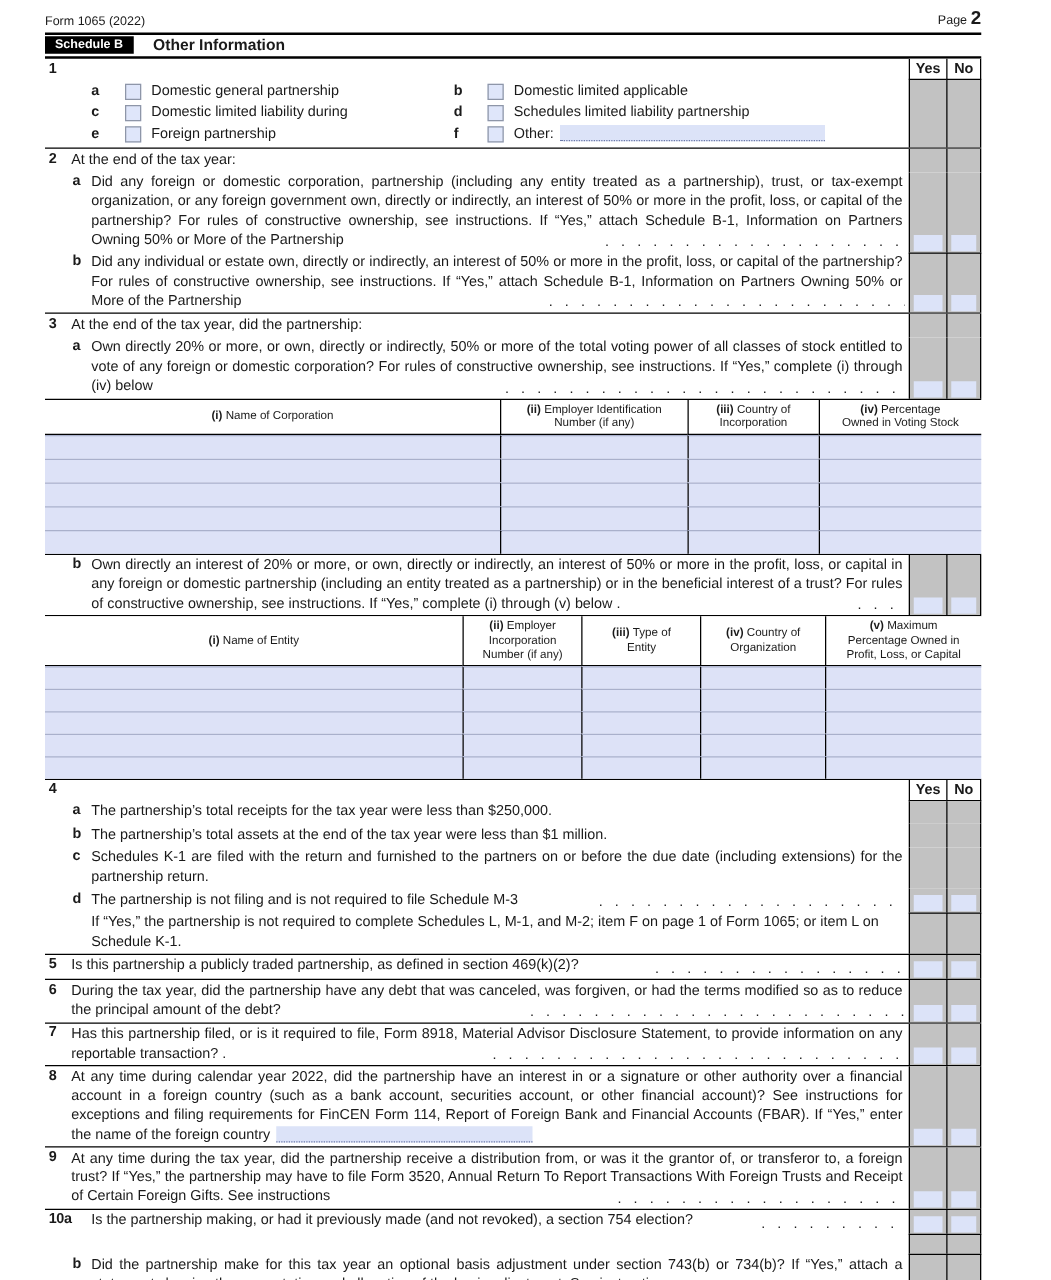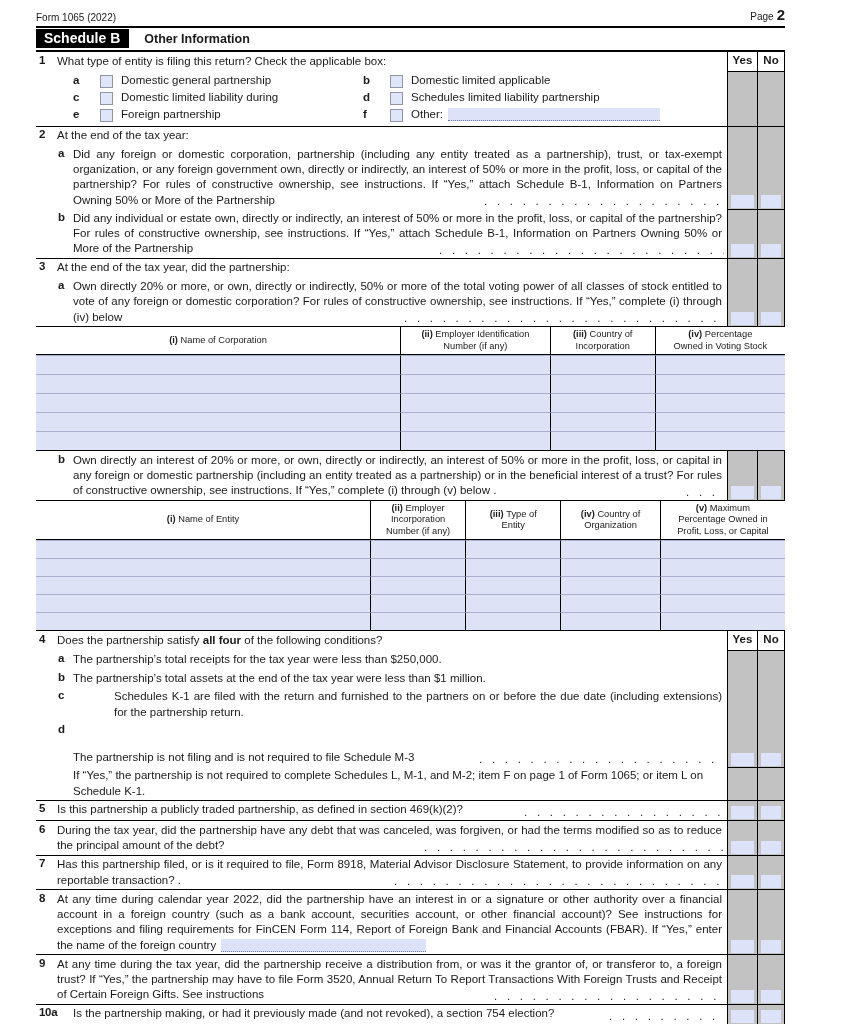--- a/index.html
+++ b/index.html
@@ -3,21 +3,21 @@
 <meta charset="utf-8">
 <style>
   html,body{margin:0;padding:0;background:#ffffff;}
   .page{width:841px;height:1024px;background:#fff;font-family:"Liberation Sans",sans-serif;color:#1a1a1a;position:relative;overflow:hidden;}
   .inner{padding:4px 56px 0 36px;}
   
   .phead{display:flex;justify-content:space-between;align-items:flex-end;font-size:10px;padding:2px 0 3px 0;}
   .pagenum{font-size:15px;font-weight:bold;margin-left:3px;}
   
   .schedhead{border-top:2.5px solid #000;border-bottom:2px solid #000;padding:1px 0 2px 0;display:flex;align-items:center;}
-  .schedbox{background:#000;color:#fff;font-weight:bold;font-size:14px;padding:1px 9px 2px 8px;}
+  .schedbox{background:#000;color:#fff;font-weight:bold;font-size:10px;padding:1px 9px 2px 8px;}
   .schedtitle{font-weight:bold;font-size:12.5px;margin-left:15px;}
   
   #body{border-bottom:2.5px solid #000;}
   .qrow{display:grid;grid-template-columns:21px 16px 1fr 30px 28px;position:relative;}
   .qrow.bt-full{border-top:1px solid #000;}
   .qrow.bt-ans .ans{border-top:1px solid #000;}
   .num{font-weight:bold;font-size:11.5px;padding:1.5px 0 0 3px;letter-spacing:-0.3px;}
   .letter{font-weight:bold;font-size:11.5px;padding:1.5px 0 0 1px;}
   .text{font-size:11.5px;line-height:15.4px;padding:1.5px 5px 1px 0;position:relative;}
   .text.justify{text-align:justify;}
@@ -51,21 +51,20 @@
         <span>Page</span><span class="pagenum">2</span>
       </span>
     </div>
     <div class="schedhead">
       <span class="schedbox">Schedule B</span>
       <span class="schedtitle">Other Information</span>
     </div>
     <div id="body">
         <div class="qrow">
           <div class="num">1</div>
-          <div class="text" style="grid-column: 2 / 4; min-height: 17px;">What type of entity is filing this return? Check the applicable box:</div>
           <div class="ans yes head">Yes</div>
           <div class="ans no head">No</div>
         </div>
         <div class="qrow">
           <div class="num"></div>
           <div class="text" style="grid-column: 3; padding: 0px 5px 2px 0px;">
             <div class="optgrid" style="grid-column: 1 / 1;">
               <span class="optletter">a</span>
               <span style="display: flex; justify-content: center;">
                 <span class="cbx"></span>
@@ -241,49 +240,48 @@
             <div class="td vline" style="height: 17px;"></div>
             <div class="td" style="height: 17px;"></div>
             <div class="td vline" style="height: 17px;"></div>
             <div class="td vline" style="height: 17px;"></div>
             <div class="td vline" style="height: 17px;"></div>
             <div class="td vline" style="height: 17px;"></div>
           </div>
         </div>
         <div class="qrow">
           <div class="num">4</div>
-          <div class="text" style="grid-column: 2 / 4; min-height: 17px;"><span>Does the partnership satisfy </span><b>all four</b><span> of the following conditions?</span></div>
           <div class="ans yes head">Yes</div>
           <div class="ans no head">No</div>
         </div>
         <div class="qrow">
           <div class="num"></div>
           <div class="letter" style="grid-column: 2;">a</div>
           <div class="text" style="grid-column: 3; min-height: 16px;">The partnership’s total receipts for the tax year were less than $250,000.</div>
           <div class="ans yes"></div>
           <div class="ans no"></div>
         </div>
         <div class="qrow">
           <div class="num"></div>
           <div class="letter" style="grid-column: 2;">b</div>
           <div class="text" style="grid-column: 3; min-height: 16px;">The partnership’s total assets at the end of the tax year were less than $1 million.</div>
           <div class="ans yes"></div>
           <div class="ans no"></div>
         </div>
         <div class="qrow">
           <div class="num"></div>
           <div class="letter" style="grid-column: 2;">c</div>
-          <div class="text justify" style="grid-column: 3; margin-left: 41px;">Schedules K-1 are filed with the return and furnished to the partners on or before the due date (including extensions) for the partnership return.</div>
+          <div class="text justify" style="grid-column: 3;">Schedules K-1 are filed with the return and furnished to the partners on or before the due date (including extensions) for the partnership return.</div>
           <div class="ans yes"></div>
           <div class="ans no"></div>
         </div>
         <div class="qrow">
           <div class="num"></div>
           <div class="letter" style="grid-column: 2;">d</div>
-          <div class="text" style="grid-column: 3; min-height: 16px; margin-top: 27px;">The partnership is not filing and is not required to file Schedule M-3<span class="leader" style="width: 245px;">. . . . . . . . . . . . . . . . . . . . . . . . . . . . . . . . . . . . . . . . . . . . . . . . . . . . . . . . . . . . . . . . . . . . . . . . . . . . . . . .</span></div>
+          <div class="text" style="grid-column: 3; min-height: 16px;">The partnership is not filing and is not required to file Schedule M-3<span class="leader" style="width: 245px;">. . . . . . . . . . . . . . . . . . . . . . . . . . . . . . . . . . . . . . . . . . . . . . . . . . . . . . . . . . . . . . . . . . . . . . . . . . . . . . . .</span></div>
           <div class="ans yes">
             <div class="chip"></div>
           </div>
           <div class="ans no">
             <div class="chip"></div>
           </div>
         </div>
         <div class="qrow bt-ans">
           <div class="num"></div>
           <div class="text" style="grid-column: 3;">If “Yes,” the partnership is not required to complete Schedules L, M-1, and M-2; item F on page 1 of Form 1065; or item L on Schedule K-1.</div>

